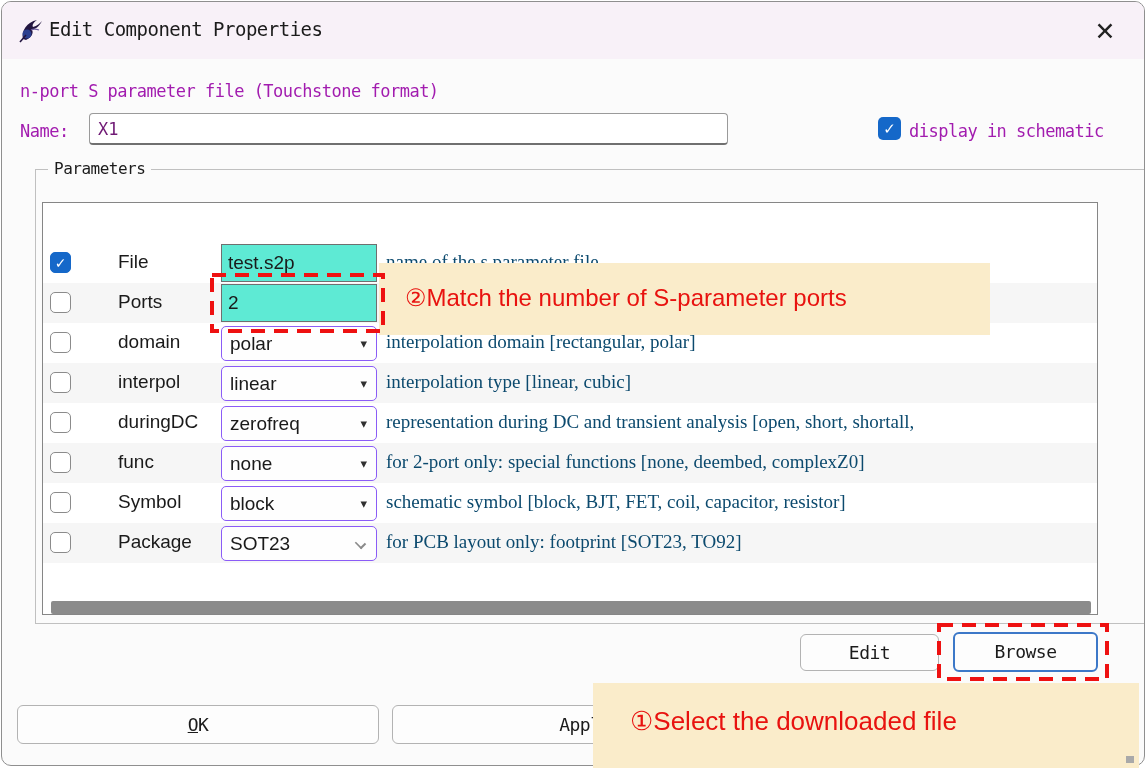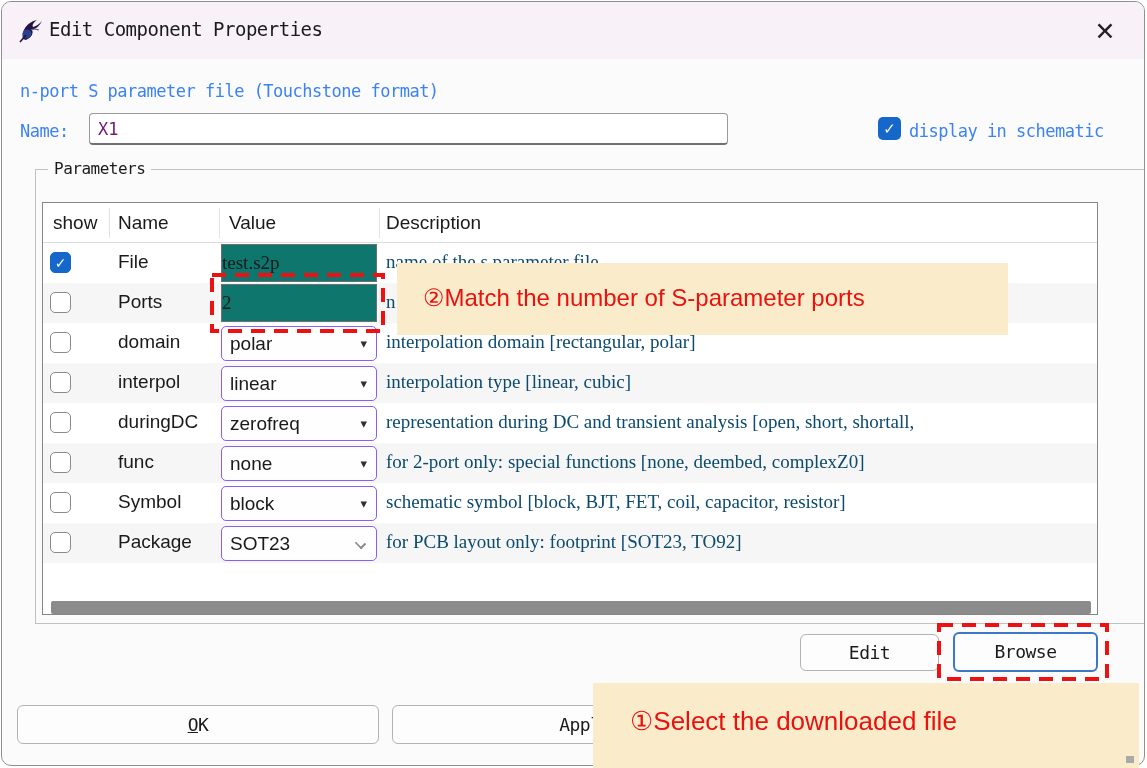--- a/index.html
+++ b/index.html
@@ -11,21 +11,21 @@
 
   
   .titlebar { position:absolute; left:0; top:0; width:100%; height:57px; background:#f8f1f8; }
   .app-icon { position:absolute; left:15px; top:15px; width:26px; height:28px; }
   .win-title { position:absolute; left:47px; top:16px; font-family:"DejaVu Sans Mono", monospace;
                font-size:19px; color:#1b1b1b; letter-spacing:-0.5px; }
   .close-btn { position:absolute; right:22px; top:14px; width:34px; height:30px; text-align:center;
                font-size:25px; line-height:30px; color:#222; font-weight:300; cursor:pointer; }
 
   
-  .gothic { font-family:"DejaVu Sans Mono", monospace; letter-spacing:-0.5px; color:#3b82f6; }
+  .gothic { font-family:"DejaVu Sans Mono", monospace; letter-spacing:-0.5px; color:#a21caf; }
   .subtitle { position:absolute; left:18px; top:79px; font-size:17px; }
   .name-label { position:absolute; left:18px; top:119px; font-size:17px;text-align:center; }
   .name-input { position:absolute; left:87px; top:111px; width:639px; height:32px;
                 border:1px solid #9a9a9a; border-bottom:2px solid #707070; border-radius:4px;
                 background:#fff; font-family:"DejaVu Sans Mono", monospace; font-size:17px;
                 padding:0 8px; color:#701a75; }
   .disp-check { position:absolute; left:876px; top:115px; width:23px; height:23px;
                 background:#1568c9; border-radius:5px; color:#fff; text-align:center;
                 font-size:15px; line-height:23px; cursor:pointer; }
   .disp-label { position:absolute; left:907px; top:119px; font-size:17px; }
@@ -50,22 +50,22 @@
   .trow { position:absolute; left:0; width:1054px; height:40px; background:#fff; }
   .trow.alt { background:#f6f6f6; }
   .cbox { position:absolute; left:7px; top:9px; width:21px; height:21px; background:#fff;
           border:1px solid #8b8b8b; border-radius:5px; cursor:pointer; }
   .cbox.checked { background:#1568c9; border-color:#1568c9; color:#fff; text-align:center;
                   font-size:14px; line-height:21px; }
   .pname { position:absolute; left:75px; top:8px; font-size:19px; color:#1a1a1a; }
   .pdesc { position:absolute; left:343px; top:8px; font-size:19px; color:#0c4a6e; white-space:nowrap;font-family:Liberation Serif, serif; }
 
   .vinput { position:absolute; left:178px; top:1px; width:156px; height:38px;
-            border:1px solid #6f6f6f; background:#0f766e; font-size:19px; color:#1a1a1a;
-            padding:0 0; font-family:Liberation Serif, serif; }
+            border:1px solid #6f6f6f; background:#5eead4; font-size:19px; color:#1a1a1a;
+            padding:0 6px; font-family:Liberation Sans, sans-serif; }
   .vdrop { position:absolute; left:178px; top:3px; width:156px; height:35px;
            border:1px solid #8b5cf6; border-radius:5px; background:#fefefe;
            font-size:19px; color:#1a1a1a; line-height:33px; padding:0 8px; cursor:pointer; }
   .vdrop .tri { position:absolute; right:9px; top:0; font-size:13px; color:#303030; }
   .vdrop .chev { position:absolute; right:11px; top:12px; width:9px; height:9px;
                  border-right:2px solid #8a8a8a; border-bottom:2px solid #8a8a8a;
                  transform:rotate(45deg) scale(1,0.8); }
 
   .hscroll-thumb { position:absolute; left:8px; top:398px; width:1040px; height:13px;
                    background:#8b8b8b; border-radius:2px; cursor:grab; }
@@ -76,21 +76,21 @@
          text-align:center; cursor:pointer; letter-spacing:-0.5px; }
   .edit-btn   { left:798px; top:632px; width:139px; height:37px; line-height:35px; }
   .browse-btn { left:951px; top:630px; width:145px; height:40px; line-height:36px;
                 border:2px solid #3c78c8; }
   .ok-btn    { left:15px;  top:703px; width:362px; height:39px; line-height:37px; }
   .apply-btn { left:390px; top:703px; width:386px; height:39px; line-height:37px; }
   .ul { text-decoration:underline; }
 
   
   .hl-box { position:absolute; background:#faecca; }
-  .hl2 { left:397px; top:263px; width:611px; height:72px;text-decoration:underline; }
+  .hl2 { left:379px; top:263px; width:611px; height:72px;text-decoration:underline; }
   .hl2 .atext { position:absolute; left:26px; top:21px; font-size:24px; color:#e8120f; white-space:nowrap; }
   .hl1 { left:593px; top:683px; width:546px; height:85px; }
   .hl1 .atext { position:absolute; left:37px; top:23px; font-size:26px; color:#e8120f; white-space:nowrap; }
   .artifact { position:absolute; left:1126px; top:756px; width:8px; height:7px; background:#a9a9a9; }
 
   svg.dashrect { position:absolute; overflow:visible; pointer-events:none; }
 </style>
 </head>
 <body>
 
@@ -112,29 +112,20 @@
   <input class="name-input" value="X1" style="">
   <div class="disp-check">
     <span>✓</span>
   </div>
   <div class="disp-label gothic">display in schematic</div>
 
   <div class="groupbox">
     <div class="group-label">Parameters</div>
 
     <div class="ptable">
-      <div class="thead">
-        <span class="hcell h-show">show</span>
-        <span class="hcell h-name">Name</span>
-        <span class="hcell h-value">Value</span>
-        <span class="hcell h-desc">Description</span>
-        <span class="sep sep1"></span>
-        <span class="sep sep2"></span>
-        <span class="sep sep3"></span>
-      </div>
 
       <div class="trow" style="top:40px">
         <span class="cbox checked"><span>✓</span></span>
         <span class="pname">File</span>
         <input class="vinput" value="test.s2p" style="">
         <span class="pdesc">name of the s parameter file</span>
       </div>
 
       <div class="trow alt" style="top:80px">
         <span class="cbox"></span>

